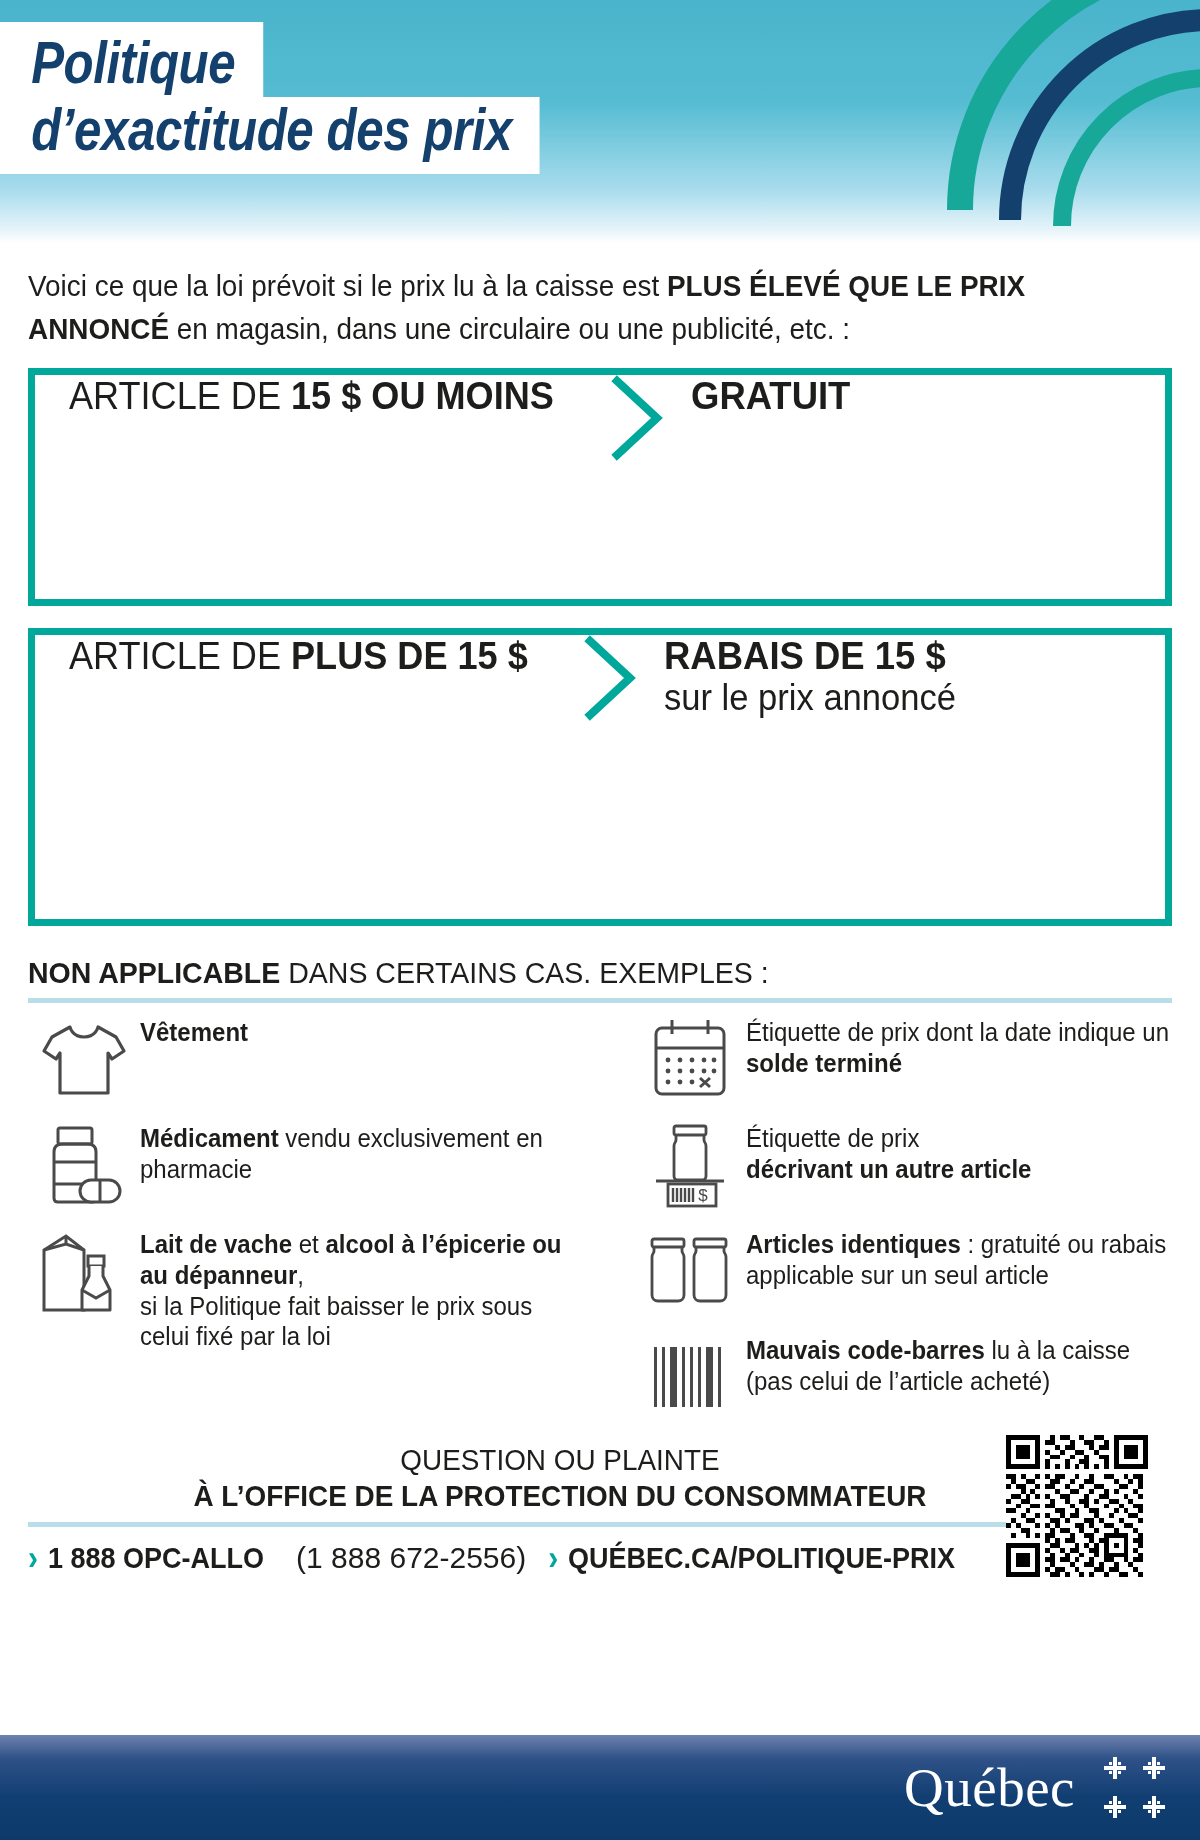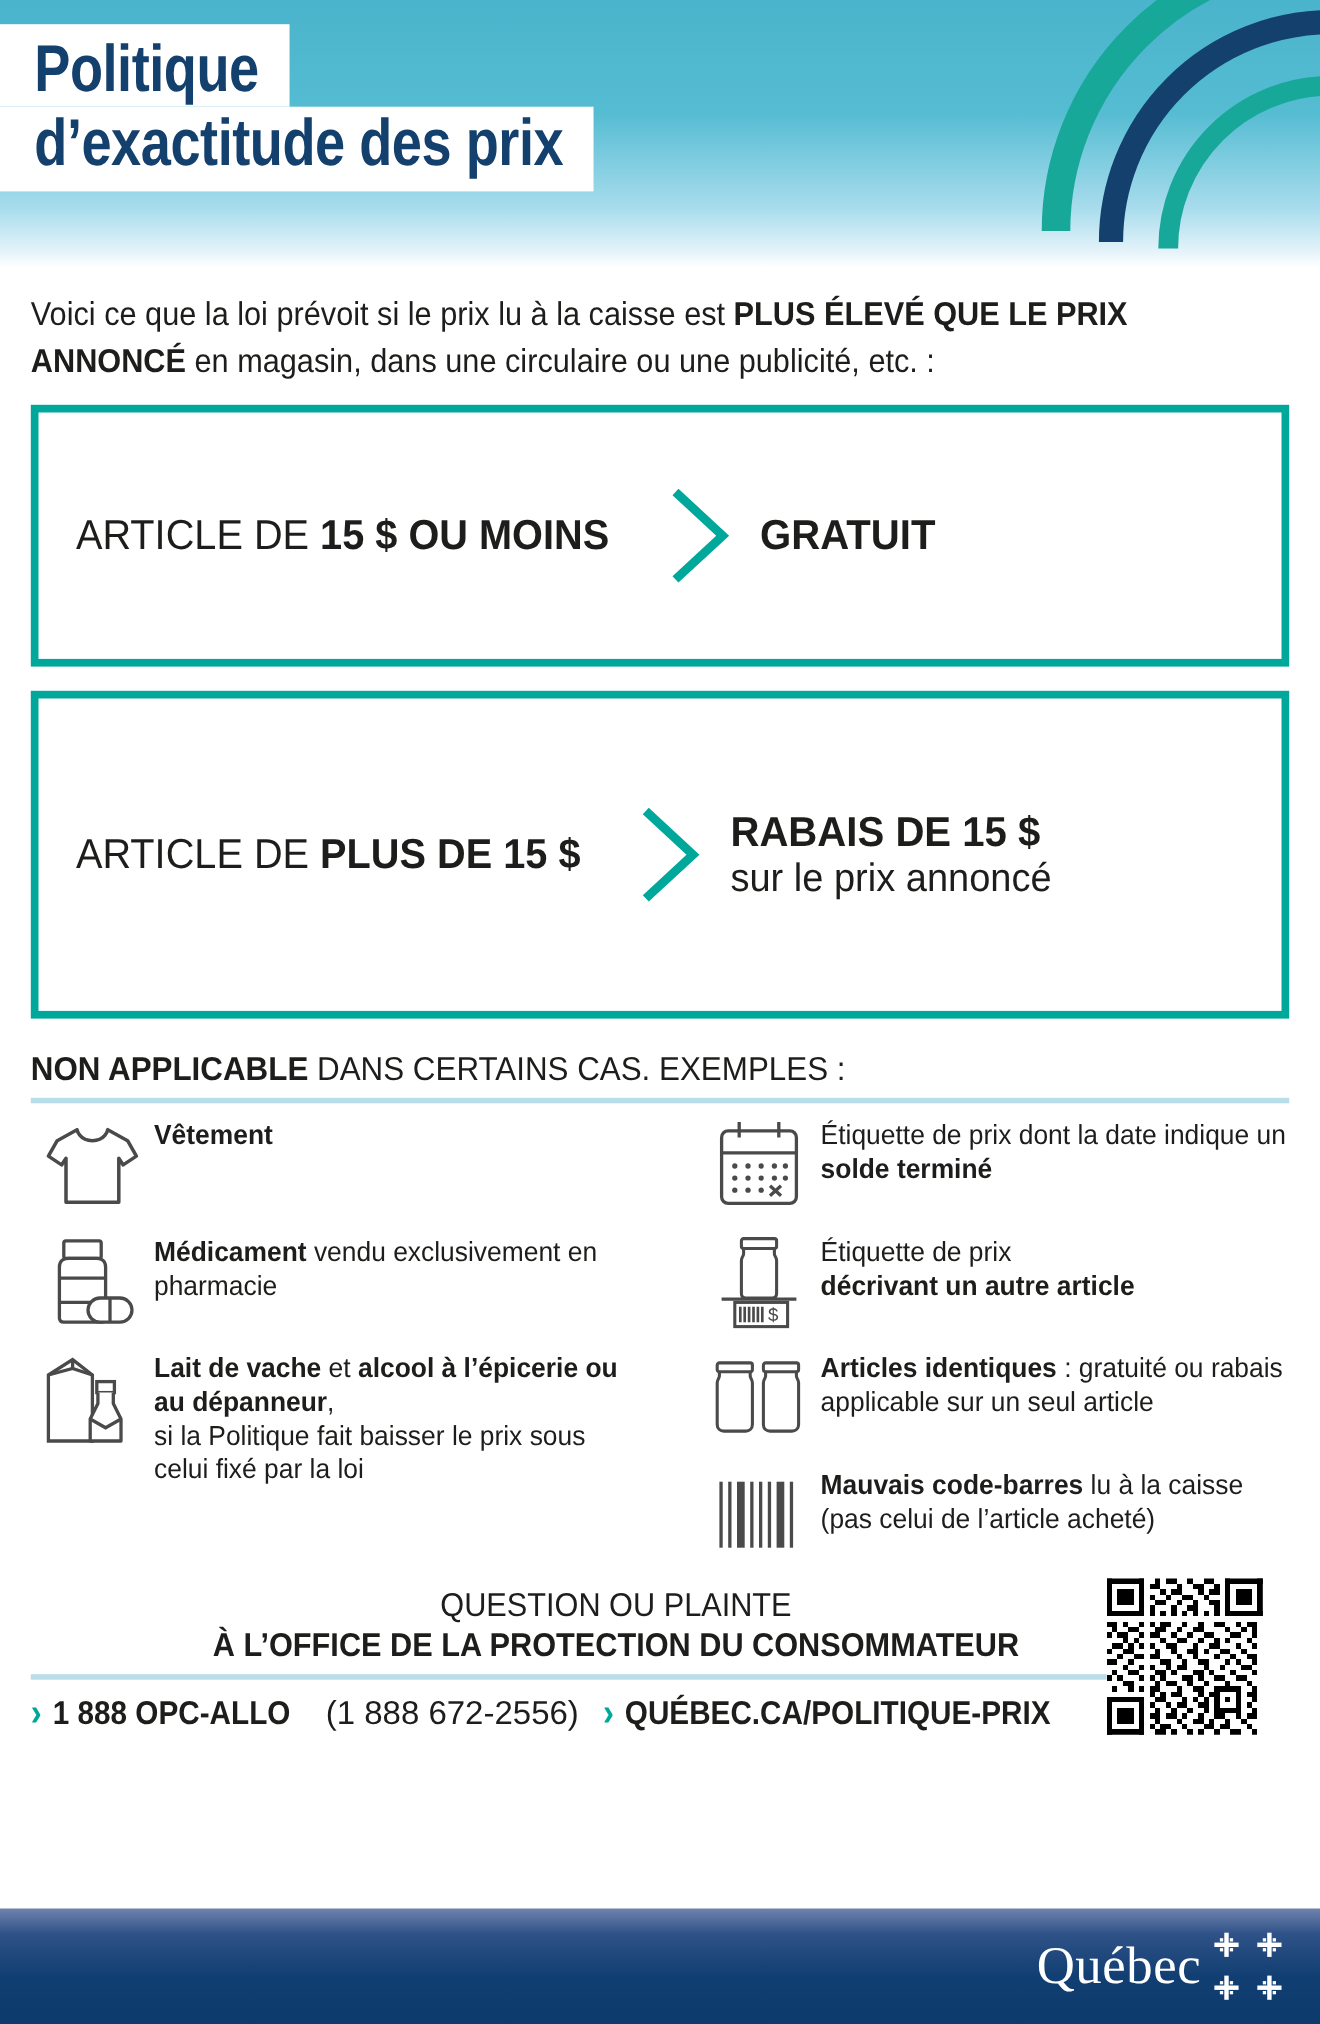--- a/index.html
+++ b/index.html
@@ -32,20 +32,21 @@
     position: absolute;
     top: 0; right: 0;
     width: 320px; height: 243px;
     pointer-events: none;
   }
   .header-title-block {
     position: absolute;
     top: 22px;
     left: 0;
     z-index: 4;
+    font-style: italic;
   }
   .title-line {
     display: block;
     background: #ffffff;
     color: #14406e;
     font-family: "Liberation Sans", sans-serif;
     font-weight: bold;
     font-size: 60px;
     line-height: 1.02;
     letter-spacing: -0.5px;
@@ -73,21 +74,21 @@
     width: 1180px;
   }
   .intro b { font-weight: bold; }
 
   
   .rule-box {
     border: 7px solid #00a79b;
     background: #ffffff;
     margin-top: 18px;
     display: flex;
-    align-items: center;
+    align-items: flex-start;
     padding: 0 34px;
   }
   .rule-box-1 { height: 238px; }
   .rule-box-2 { height: 298px; margin-top: 22px; }
 
   .rule-left {
     font-size: 38px;
     color: #1d1d1b;
     white-space: nowrap;
     transform: scaleX(0.95);
@@ -240,23 +241,23 @@
     height: 105px;
     background: linear-gradient(180deg, #6f82ad 0%, #2f5288 22%, #123f73 58%, #0d3a6b 100%);
     display: flex;
     align-items: center;
     justify-content: flex-end;
     padding-right: 30px;
   }
   .quebec-word {
     color: #ffffff;
     font-family: "Liberation Serif", "DejaVu Serif", serif;
-    font-size: 48px;
+    font-size: 55px;
     letter-spacing: 0.5px;
-    margin-right: 7px;
+    margin-right: 24px;
     line-height: 1;
   }
   .flag-grid {
     display: grid;
     grid-template-columns: 1fr 1fr;
     grid-template-rows: 1fr 1fr;
     gap: 7px;
   }
   .flag-cell {
     width: 32px; height: 32px;

